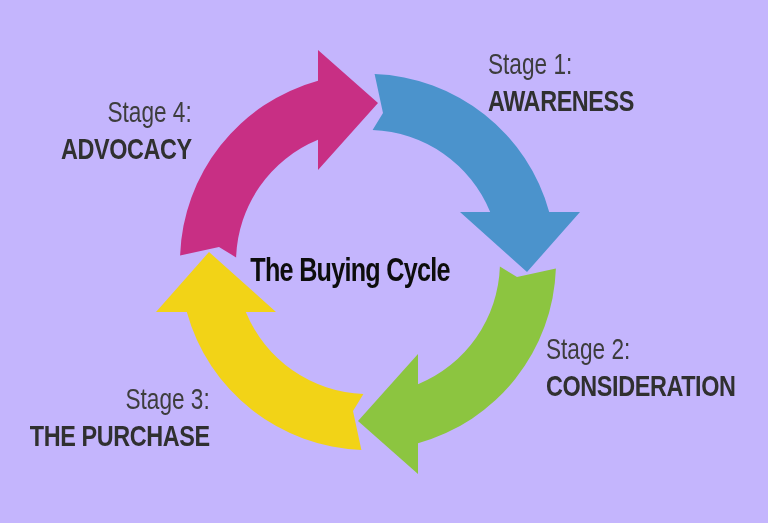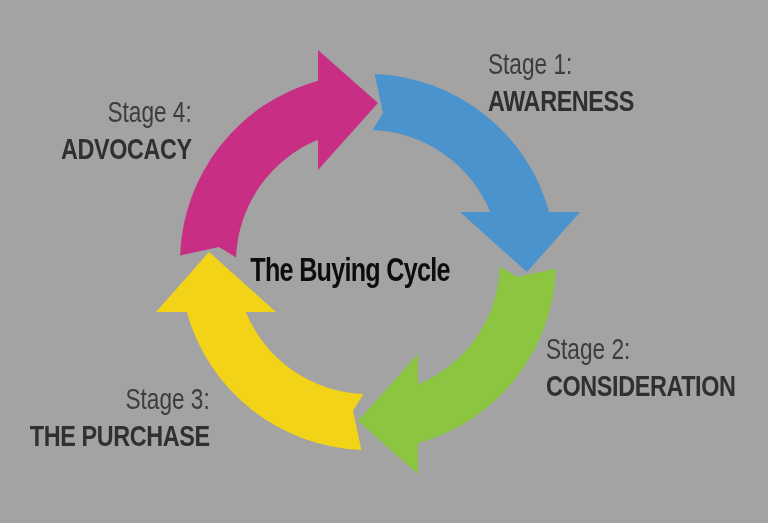--- a/index.html
+++ b/index.html
@@ -4,21 +4,21 @@
 <style>
   html, body {
     margin: 0;
     padding: 0;
     background: #ffffff;
   }
   .canvas {
     position: relative;
     width: 768px;
     height: 523px;
-    background: #a3a3a3;
+    background: #c4b5fd;
     overflow: hidden;
     font-family: "Liberation Sans", "DejaVu Sans", sans-serif;
   }
   .cycle-svg {
     position: absolute;
     left: 0;
     top: 0;
   }
   .stage-label {
     position: absolute;

